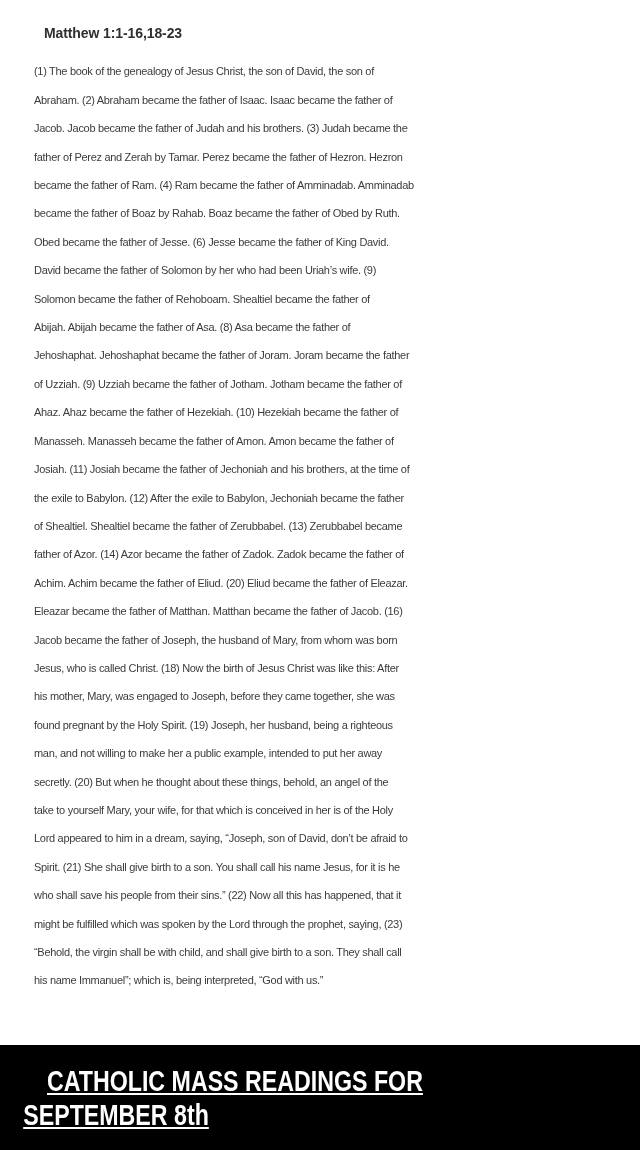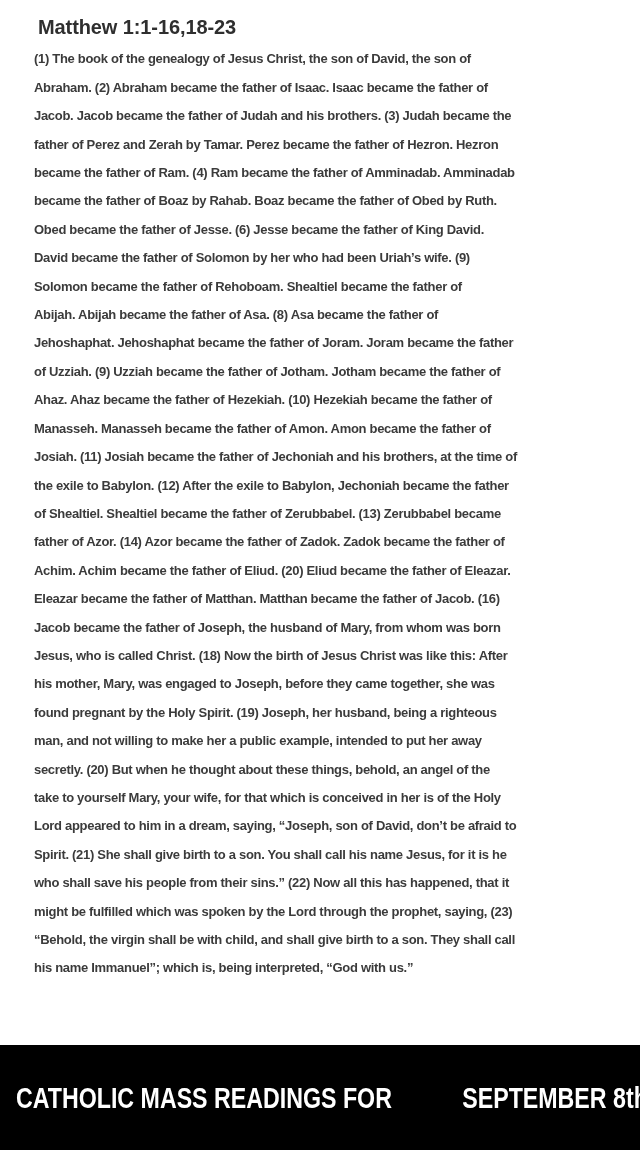--- a/index.html
+++ b/index.html
@@ -14,46 +14,48 @@
     font-family: "Liberation Sans", "DejaVu Sans", sans-serif;
     display: flex;
     flex-direction: column;
   }
   .scripture-panel {
     flex: 1 1 auto;
     padding: 9px 30px 0 34px;
     overflow: hidden;
   }
   .passage-title {
-    font-size: 20px;
+    font-size: 14px;
     font-weight: 700;
     color: #2f2f2f;
     line-height: 28.4px;
     letter-spacing: -0.1px;
-    margin: 4px;
+    margin: 10px;
   }
   .passage {
     margin: 0;
   }
   .passage .ln {
-    font-size: 13px;
-    font-weight: 700;
+    font-size: 11px;
+    font-weight: 400;
     color: #3b3b3b;
     line-height: 28.4px;
     letter-spacing: -0.3px;
     white-space: nowrap;
   }
   .footer-banner {
     flex: 0 0 105px;
     height: 105px;
     background: #000000;
     color: #ffffff;
     display: flex;
-    align-items: center;
+    flex-direction: column;
+    align-items: flex-start;
     justify-content: center;
+    text-decoration: underline;
   }
   .banner-line {
     font-size: 29px;
     font-weight: 700;
     line-height: 34px;
     letter-spacing: 0;
     transform: scaleX(0.8);
     transform-origin: center;
     white-space: nowrap;
     text-align: center;

